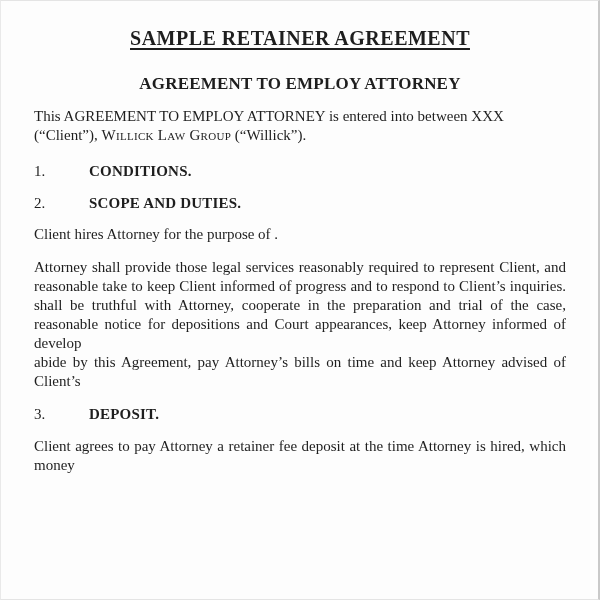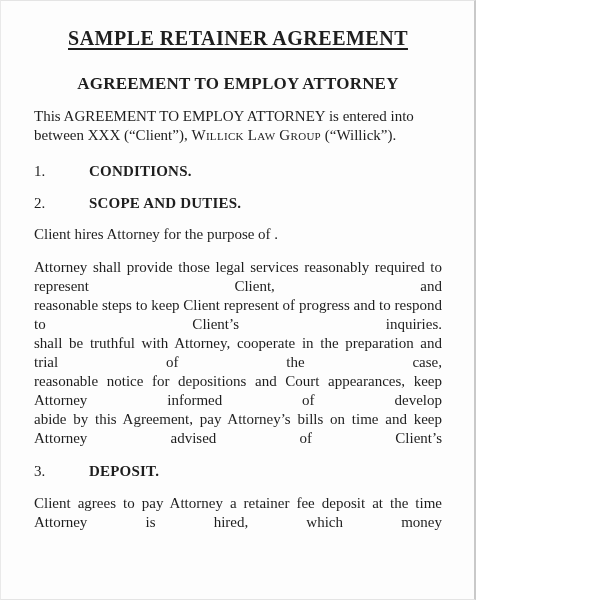--- a/index.html
+++ b/index.html
@@ -1,17 +1,17 @@
 <!DOCTYPE html>
 <html><head>
 <meta charset="utf-8">
 <style>
   html,body{margin:0;padding:0;background:#ffffff;}
   .page{
-    width:476px;height:600px;box-sizing:border-box;
+    width:600px;height:600px;box-sizing:border-box;
     background:#fdfdfd;
     border-top:1px solid #e4e4e4;
     border-left:1px solid #e9e9e9;
     border-bottom:1px solid #e4e4e4;
     border-right:2px solid #c9c9c9;
     padding:26px 32px 0 33px;
     font-family:"Liberation Serif","DejaVu Serif",serif;
     color:#1e1e1e;
     overflow:hidden;
   }
@@ -68,21 +68,21 @@
     <span class="num">2.</span>
     <span class="htext">SCOPE AND DUTIES.</span>
   </div>
 
   <div class="body-text para mt-p2">
       <div class="line">Client hires Attorney for the purpose of .</div>
     </div>
 
   <div class="body-text para mt-p3">
       <div class="line stretch">Attorney shall provide those legal services reasonably required to represent Client, and</div>
-      <div class="line stretch">reasonable steps to keep Client represent of progress and to respond to Client’s inquiries.</div>
+      <div class="line stretch">reasonable take to keep Client informed of progress and to respond to Client’s inquiries.</div>
       <div class="line stretch">shall be truthful with Attorney, cooperate in the preparation and trial of the case,</div>
       <div class="line stretch">reasonable notice for depositions and Court appearances, keep Attorney informed of develop</div>
       <div class="line stretch">abide by this Agreement, pay Attorney’s bills on time and keep Attorney advised of Client’s</div>
     </div>
 
   <div class="body-text sec-heading mt-h3">
     <span class="num">3.</span>
     <span class="htext">DEPOSIT.</span>
   </div>
 

